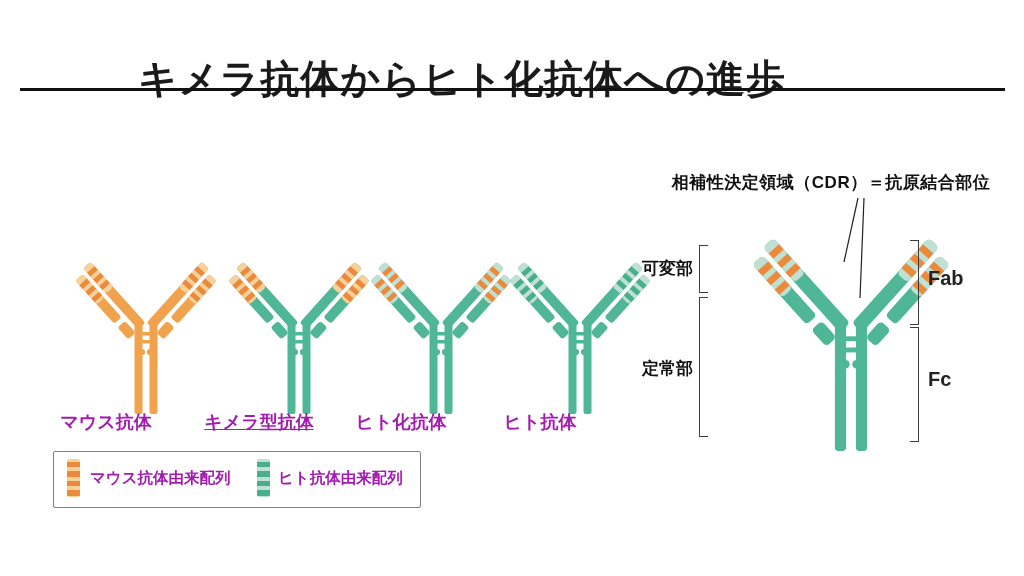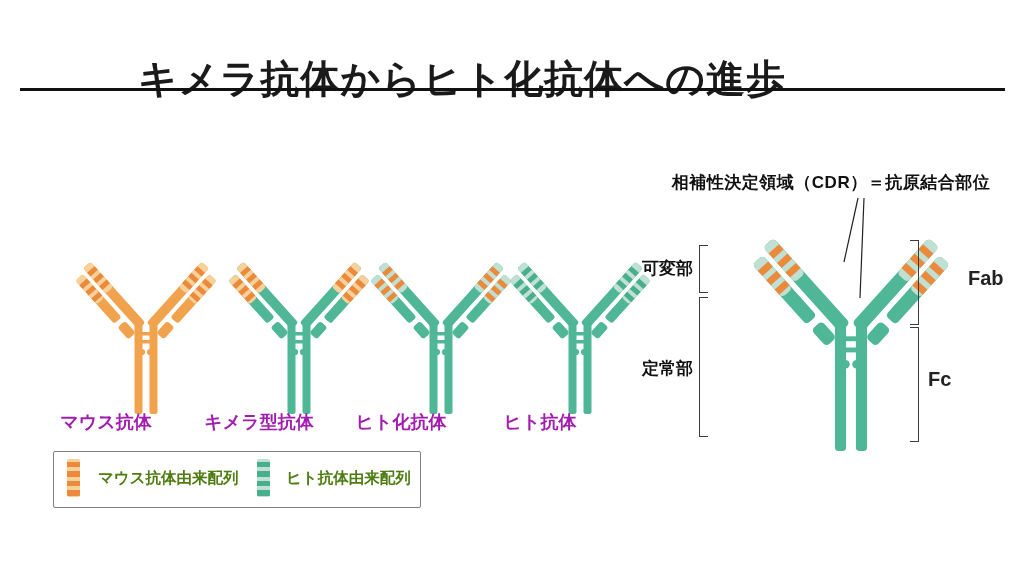--- a/index.html
+++ b/index.html
@@ -5,43 +5,43 @@
   html,body{margin:0;padding:0;background:#ffffff;}
   body{width:1024px;height:576px;position:relative;overflow:hidden;
        font-family:"Liberation Sans","DejaVu Sans",sans-serif;color:#1a1a1a;}
   .abs{position:absolute;}
   .page-title{top:26px;left:0;width:924px;text-align:center;
       font-size:39px;font-weight:800;letter-spacing:1px;color:#1a1a1a;}
   .title-rule{top:88px;left:20px;width:985px;height:3px;background:#111;}
   .ab-fig{top:245px;width:150px;height:158px;}
   .ab1{left:31px;} .ab2{left:184px;} .ab3{left:326px;} .ab4{left:465px;}
   .ab-label{top:410px;width:150px;text-align:center;font-size:18px;font-weight:700;color:#a21caf;}
-  .al1{left:31px;} .al2{left:184px;} .al3{left:326px;} .al4{left:465px;text-align:center;}
+  .al1{left:31px;} .al2{left:184px;text-decoration:underline;} .al3{left:326px;} .al4{left:465px;text-align:center;}
   .detail-fig{left:706px;top:221px;width:210px;height:221px;}
   .cdr-label{left:648px;top:171px;width:366px;text-align:center;
       font-size:17px;font-weight:700;letter-spacing:0.5px;color:#111;}
   .pointer-svg{left:830px;top:196px;width:40px;height:110px;}
   .bracket{width:8px;border:1.6px solid #3c3c3c;}
   .bracket-left{border-right:none;}
   .bracket-right{border-left:none;}
   .bk-var{left:699px;top:245px;height:46px;}
   .bk-const{left:699px;top:297px;height:138px;}
   .bk-fab{left:910px;top:240px;height:83px;}
   .bk-fc{left:910px;top:327px;height:113px;}
   .side-label{font-size:17px;font-weight:700;color:#111;}
   .lbl-var{left:633px;top:257px;width:60px;text-align:right;}
   .lbl-const{left:633px;top:357px;width:60px;text-align:right;}
   .fabfc{font-size:20px;font-weight:600;color:#222;}
-  .lbl-fab{left:928px;top:267px;margin-left:40px;}
+  .lbl-fab{left:928px;top:267px;}
   .lbl-fc{left:928px;top:368px;}
   .legend-box{left:53px;top:451px;width:366px;height:55px;
       border:1.6px solid #7f7f7f;border-radius:2px;background:#fff;}
   .legend-swatch{top:459px;width:13px;height:38px;border-radius:2px;}
   .sw1{left:67px;} .sw2{left:257px;}
-  .legend-label{top:468px;font-size:15.5px;font-weight:600;color:#4d7c0f;white-space:nowrap;margin-left:8px;}
+  .legend-label{top:468px;font-size:15.5px;font-weight:600;color:#a21caf;white-space:nowrap;}
   .ll1{left:90px;} .ll2{left:278px;}
 </style>
 </head>
 <body>
 
 <h1 class="abs page-title">キメラ抗体からヒト化抗体への進歩</h1>
 <div class="abs title-rule"></div>
 
 <figure class="abs ab-fig ab1">
   <svg viewBox="0 0 150 158" width="150" height="158">

